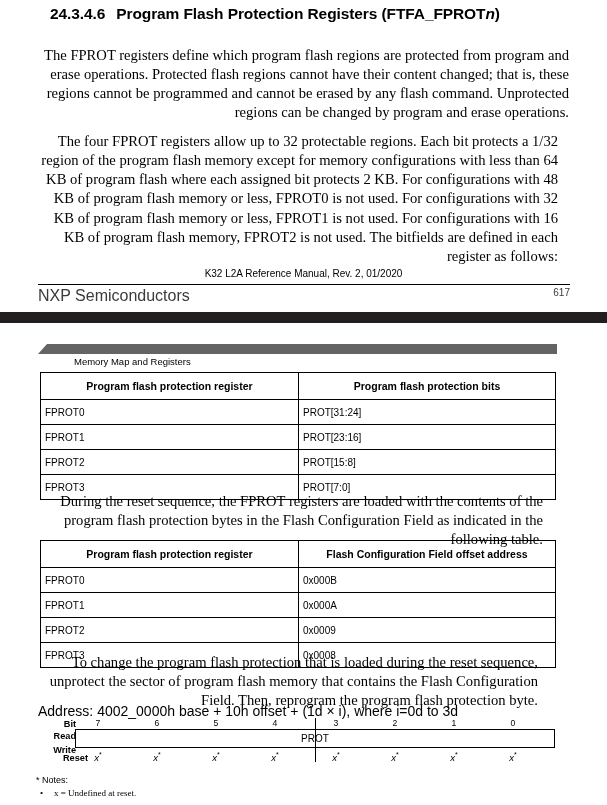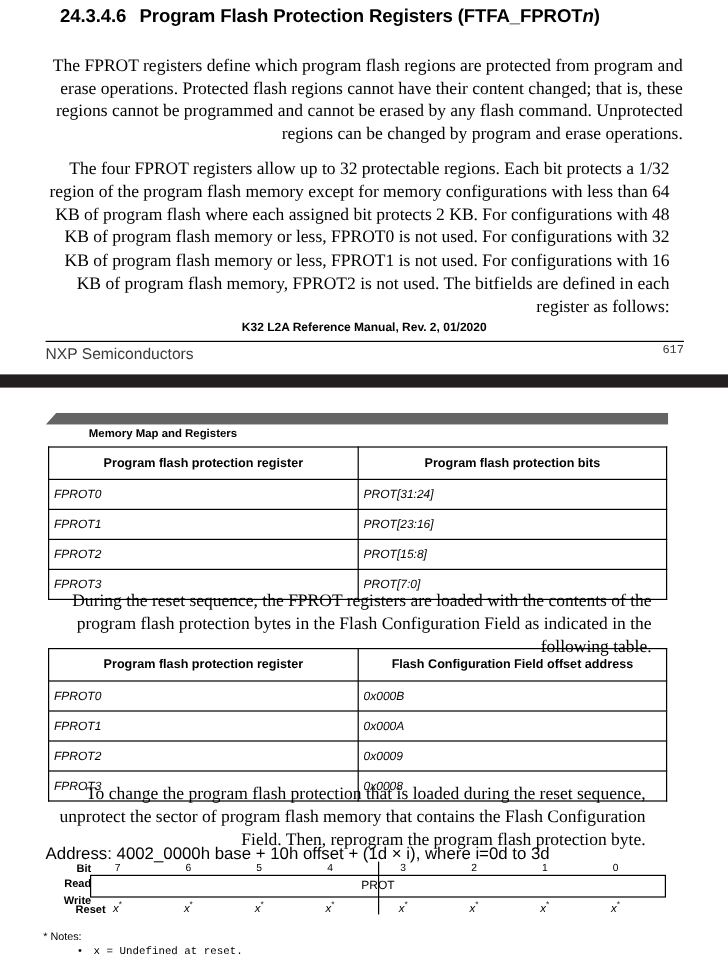--- a/index.html
+++ b/index.html
@@ -52,43 +52,43 @@
   #para-3 { left: 38px; top: 477px; width: 505px; }
   #para-4 { left: 38px; top: 638px; width: 500px; }
 
   
   .footer-title {
     position: absolute;
     left: 0; top: 268px;
     width: 607px;
     text-align: center;
     font-family: "Liberation Sans", "DejaVu Sans", sans-serif;
-    font-weight: bold;
+    font-weight: normal;
     font-size: 10px;
   }
   .footer-rule {
     position: absolute;
     left: 38px; top: 284px;
     width: 532px;
     height: 1px;
     background: #000;
   }
   .footer-left {
     position: absolute;
     left: 38px; top: 287px;
     font-family: "Liberation Sans", "DejaVu Sans", sans-serif;
-    font-size: 13px;
+    font-size: 16px;
     color: #3a3a3a;
   }
   .footer-right {
     position: absolute;
     left: 450px; top: 287px;
     width: 120px;
     text-align: right;
-    font-family: Liberation Mono, monospace;
+    font-family: Liberation Sans, sans-serif;
     font-size: 10px;
     color: #3a3a3a;
   }
 
   
   .page-break-bar {
     position: absolute;
     left: 0; top: 312px;
     width: 607px;
     height: 11px;
@@ -101,21 +101,21 @@
     left: 38px; top: 344px;
     width: 519px;
     height: 10px;
     background: #646464;
     clip-path: polygon(9px 0, 100% 0, 100% 100%, 0 100%);
   }
   .rh-label {
     position: absolute;
     left: 38px; top: 356px;
     font-family: "Liberation Sans", "DejaVu Sans", sans-serif;
-    font-weight: bold;
+    font-weight: normal;
     font-size: 9.5px;
     color: #000;
     padding-left: 36px;
   }
 
   
   table.doc-table {
     position: absolute;
     border-collapse: collapse;
     table-layout: fixed;
@@ -138,21 +138,20 @@
   table.doc-table th {
     font-weight: bold;
     text-align: center;
     font-size: 10.5px;
     height: 18px;
   }
   table.doc-table td {
     font-weight: normal;
     text-align: left;
     color: #000;
-    font-style: italic;
   }
 
   
   .addr-line {
     position: absolute;
     left: 38px; top: 703px;
     font-family: "Liberation Sans", "DejaVu Sans", sans-serif;
     font-size: 14px;
     color: #000;
   }
@@ -221,24 +220,23 @@
   .notes-head {
     position: absolute;
     left: 36px; top: 775px;
     font-family: "Liberation Sans", "DejaVu Sans", sans-serif;
     font-size: 9px;
     color: #000;
   }
   .notes-item {
     position: absolute;
     left: 40px; top: 788px;
-    font-family: Liberation Mono, monospace;
+    font-family: Liberation Serif, serif;
     font-size: 9px;
     color: #000;
-    margin-left: 24px;
   }
   .notes-item .bullet { display: inline-block; width: 14px; }
 </style>
 </head>
 <body>
 
 <div class="page">
 
   <div class="sec-heading">
     <span class="num">24.3.4.6</span><span>Program Flash Protection Registers (FTFA_FPROT</span><span class="ital">n</span><span>)</span>

